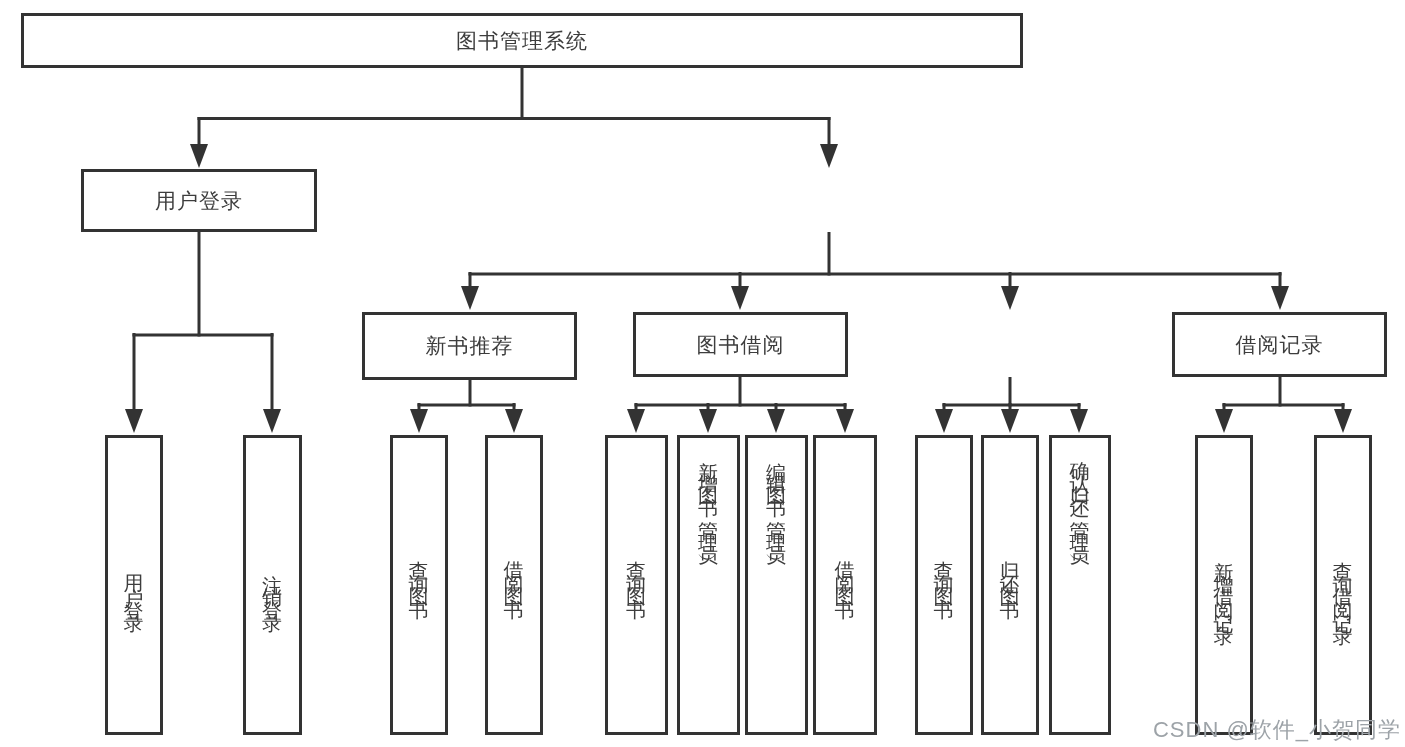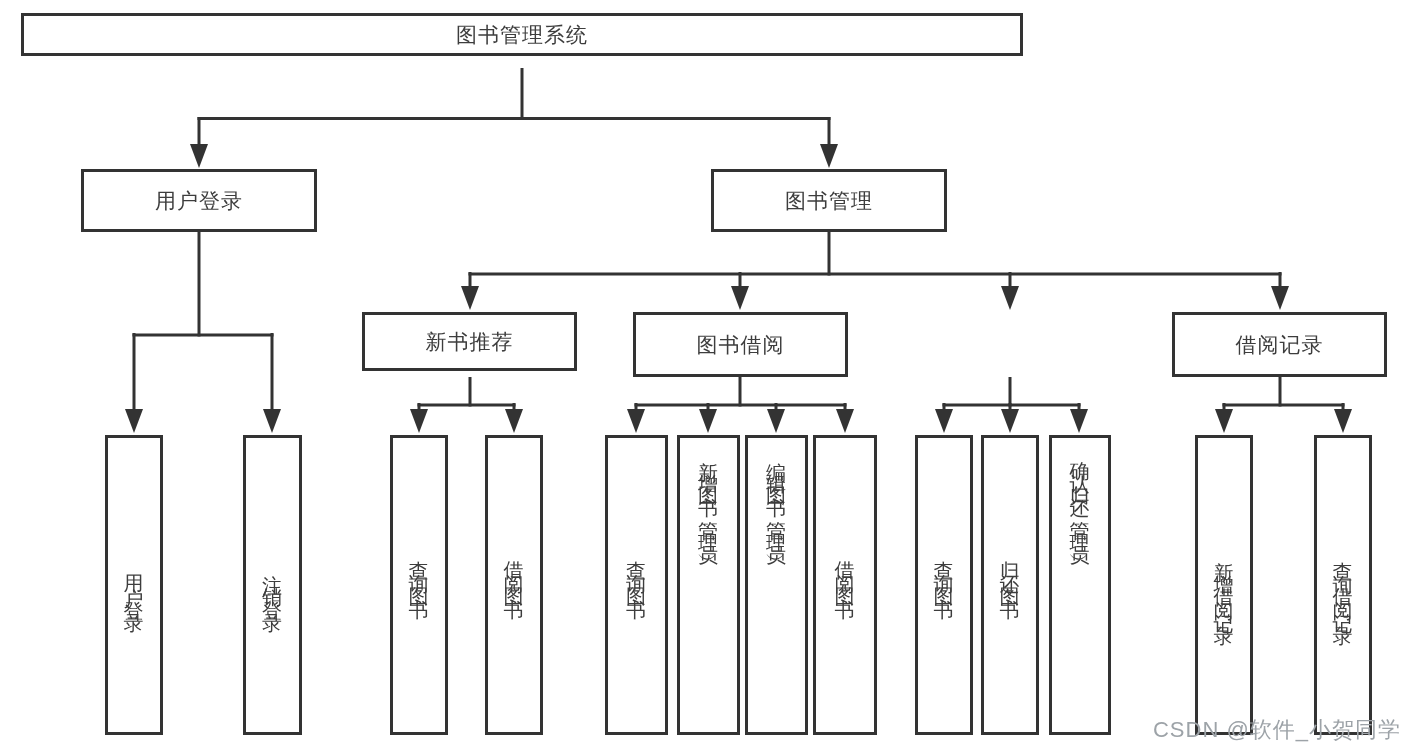--- a/index.html
+++ b/index.html
@@ -112,32 +112,29 @@
       <polygon points="767,409 785,409 776,433"></polygon>
       <polygon points="836,409 854,409 845,433"></polygon>
       <polygon points="935,409 953,409 944,433"></polygon>
       <polygon points="1001,409 1019,409 1010,433"></polygon>
       <polygon points="1070,409 1088,409 1079,433"></polygon>
       <polygon points="1215,409 1233,409 1224,433"></polygon>
       <polygon points="1334,409 1352,409 1343,433"></polygon>
     </g>
   </svg>
 
-  <div class="box" style="left:21px;top:13px;width:1002px;height:43px;">
+  <div class="box" style="left:21px;top:13px;width:1002px;height:55px;">
     <span>图书管理系统</span>
   </div>
 
   <div class="box" style="left:81px;top:169px;width:236px;height:63px;">
     <span>用户登录</span>
   </div>
-  <div class="box" style="left:711px;top:169px;width:236px;height:63px;">
-    <span>图书管理</span>
-  </div>
 
-  <div class="box" style="left:362px;top:312px;width:215px;height:59px;">
+  <div class="box" style="left:362px;top:312px;width:215px;height:68px;">
     <span>新书推荐</span>
   </div>
   <div class="box" style="left:633px;top:312px;width:215px;height:65px;justify-content:center;">
     <span>图书借阅</span>
   </div>
   <div class="box" style="left:1172px;top:312px;width:215px;height:65px;">
     <span>借阅记录</span>
   </div>
 
   <div class="box vbox" style="left:105px;top:435px;width:58px;height:300px;">

